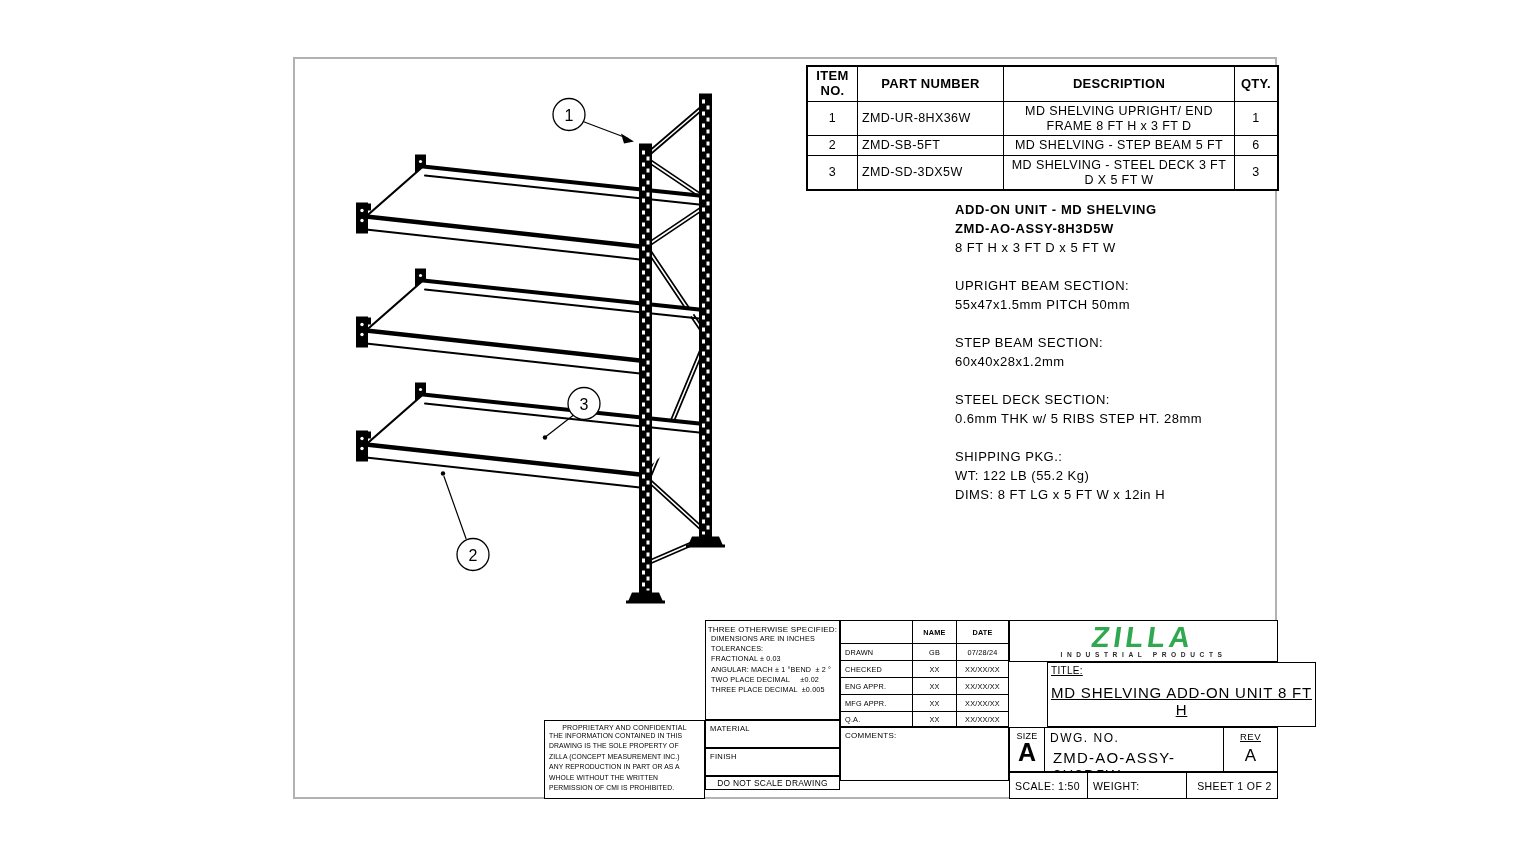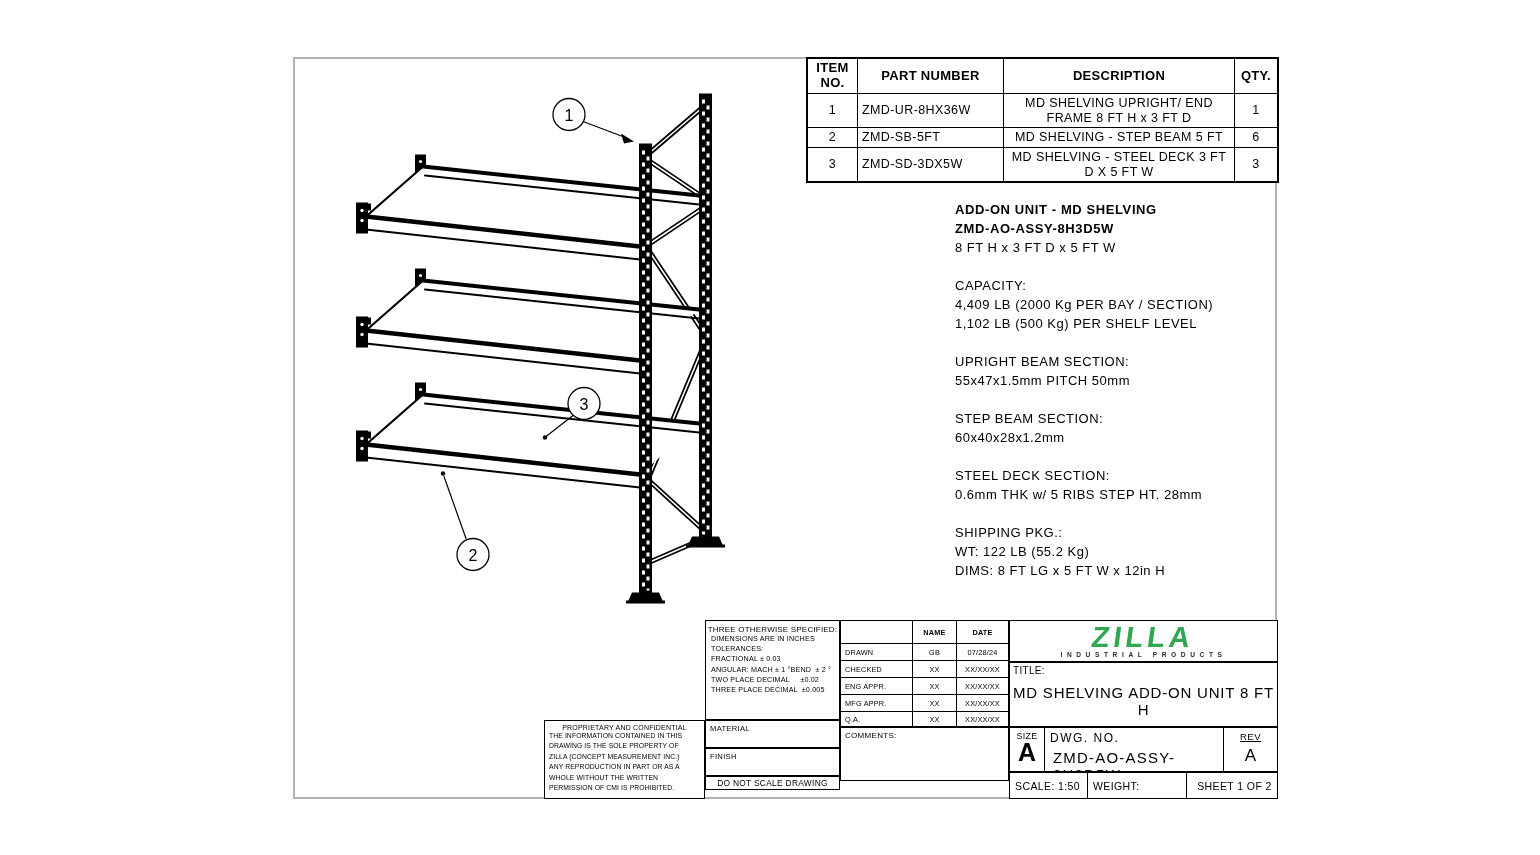--- a/index.html
+++ b/index.html
@@ -1,21 +1,21 @@
 <!DOCTYPE html>
 <html><head>
 <meta charset="utf-8">
 <style>
   html,body{margin:0;padding:0;background:#fff;width:1540px;height:855px;overflow:hidden;
     font-family:"Liberation Sans",sans-serif;color:#000;}
   .abs{position:absolute;}
   
   .sheet{left:293px;top:57px;width:984px;height:742px;border:2px solid #b2b2b2;box-sizing:border-box;}
   
-  .bom{left:806px;top:57px;width:473px;border:2px solid #000;background:#fff;
+  .bom{left:806px;top:65px;width:473px;border:2px solid #000;background:#fff;
        display:grid;grid-template-columns:50px 146px 231px 1fr;grid-template-rows:35px 34px 20px 33px;box-sizing:border-box;}
   .bom .c{border-right:1px solid #000;border-bottom:1px solid #000;display:flex;align-items:center;justify-content:center;
        text-align:center;font-size:12.5px;letter-spacing:.4px;line-height:1.15;padding:0 2px;box-sizing:border-box;}
   .bom .hd{font-weight:bold;font-size:13px;letter-spacing:.3px;}
   .bom .lastcol{border-right:none;}
   .bom .lastrow{border-bottom:none;}
   .bom .part{justify-content:flex-start;text-align:left;padding-left:4px;}
   
   .specs{left:955px;top:200px;width:300px;font-size:13px;letter-spacing:.5px;line-height:19px;}
   .specs .grp{margin-bottom:19px;}
@@ -36,21 +36,21 @@
   .appr .c{border-right:1px solid #000;border-bottom:1px solid #000;font-size:7.3px;letter-spacing:.2px;
         display:flex;align-items:center;justify-content:center;box-sizing:border-box;}
   .appr .l{justify-content:flex-start;padding-left:4px;}
   .appr .h{font-weight:bold;font-size:7.3px;}
   .appr .lastcol{border-right:none;}
   .appr .lastrow{border-bottom:none;}
   .com{left:840px;top:727px;width:169px;height:54px;}
   .logo-box{left:1009px;top:620px;width:269px;height:42px;display:flex;flex-direction:column;align-items:center;justify-content:center;}
   .logo-name{font-weight:bold;font-size:29px;line-height:26px;letter-spacing:4px;transform:skewX(-8deg);}
   .logo-tag{font-size:6.6px;font-weight:bold;letter-spacing:4.6px;color:#2b2b2b;margin-top:1px;}
-  .ttl{left:1009px;top:662px;width:269px;height:65px;}
+  .ttl{left:1047px;top:662px;width:269px;height:65px;text-decoration:underline;}
   .ttl .lab2{font-size:10px;padding:2px 0 0 3px;letter-spacing:.3px;}
   .ttl .t1{text-align:center;font-size:15px;letter-spacing:.8px;margin-top:8px;}
   .ttl .t2{text-align:center;font-size:15px;letter-spacing:.8px;margin-top:4px;}
   .sdr{left:1009px;top:727px;width:269px;height:45px;display:flex;}
   .sdr .cell{border-right:1px solid #000;box-sizing:border-box;height:100%;}
   .size-c{width:35px;text-align:center;}
   .size-c .sl{font-size:9px;margin-top:3px;letter-spacing:.2px;}
   .size-c .sv{font-size:25px;font-weight:bold;line-height:22px;}
   .dwg-c{width:179px;}
   .dwg-c .dl{font-size:12px;letter-spacing:1.5px;padding:3px 0 0 5px;}
@@ -207,25 +207,20 @@
   <div class="c lastcol lastrow">3</div>
 </div>
 
 <div class="abs specs">
   <div class="grp">
     <div class="b">ADD-ON UNIT - MD SHELVING</div>
     <div class="b">ZMD-AO-ASSY-8H3D5W</div>
     <div>8 FT H x 3 FT D x 5 FT W</div>
   </div>
   <div class="grp">
-    <div>CAPACITY:</div>
-    <div>4,409 LB (2000 Kg PER BAY / SECTION)</div>
-    <div>1,102 LB (500 Kg)  PER SHELF LEVEL</div>
-  </div>
-  <div class="grp">
     <div>UPRIGHT BEAM SECTION:</div>
     <div>55x47x1.5mm PITCH 50mm</div>
   </div>
   <div class="grp">
     <div>STEP BEAM SECTION:</div>
     <div>60x40x28x1.2mm</div>
   </div>
   <div class="grp">
     <div>STEEL DECK SECTION:</div>
     <div>0.6mm THK w/ 5 RIBS STEP HT. 28mm</div>

